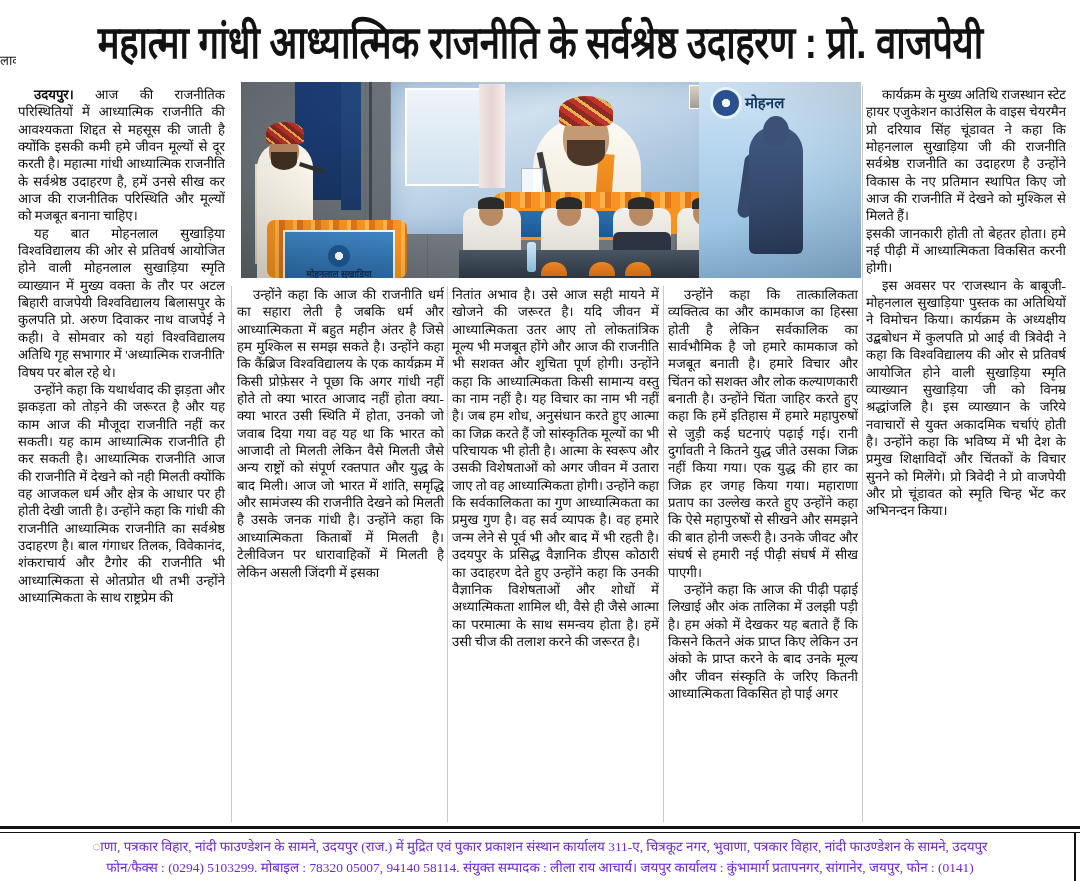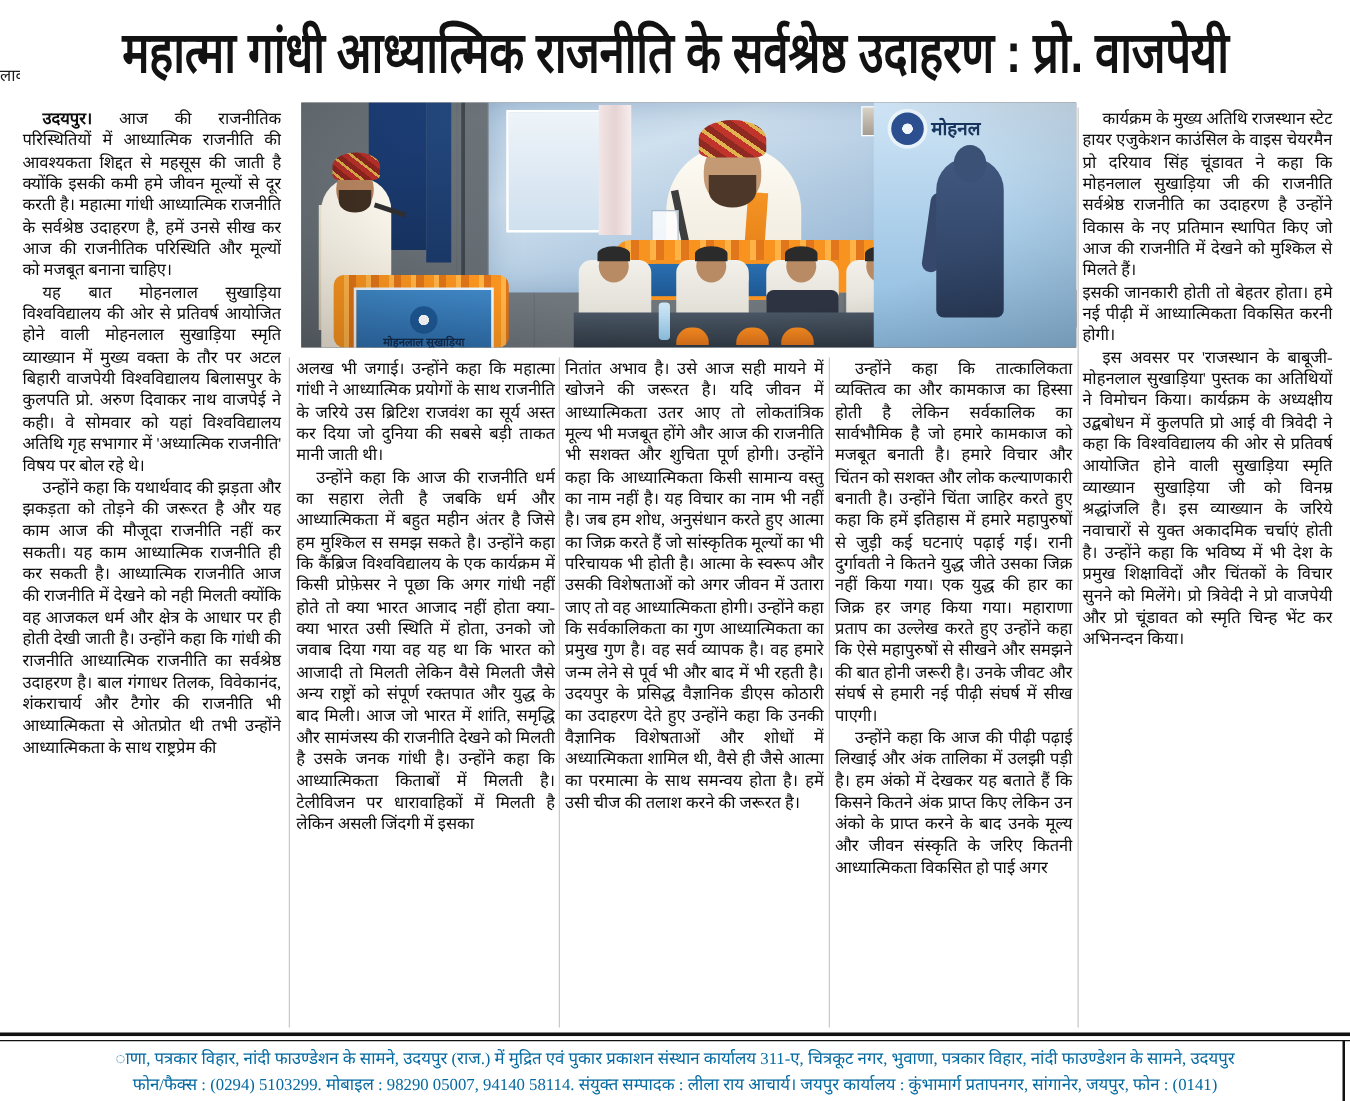--- a/index.html
+++ b/index.html
@@ -342,21 +342,21 @@
 
   .footer {
     position: absolute;
     left: 0;
     top: 836px;
     width: 1080px;
     height: 45px;
     font-family: "Liberation Serif", "DejaVu Serif", serif;
     font-size: 13.4px;
     line-height: 21px;
-    color: #0369a1;
+    color: #6d28d9;
     text-align: center;
     overflow: hidden;
     white-space: nowrap;
   }
   .footer .fline { display: block; }
   .footer-edge {
     position: absolute;
     right: 4px;
     top: 832px;
     width: 2px;
@@ -453,21 +453,20 @@
   <div class="vrule" style="left:663px; top:286px; height:536px;"></div>
   <div class="vrule" style="left:862px; top:86px;  height:736px;"></div>
 
   <div class="col col-1">
     <p class="first"><span class="dateline">उदयपुर।</span><span> आज की राजनीतिक परिस्थितियों में आध्यात्मिक राजनीति की आवश्यकता शिद्दत से महसूस की जाती है क्योंकि इसकी कमी हमे जीवन मूल्यों से दूर करती है। महात्मा गांधी आध्यात्मिक राजनीति के सर्वश्रेष्ठ उदाहरण है, हमें उनसे सीख कर आज की राजनीतिक परिस्थिति और मूल्यों को मजबूत बनाना चाहिए।</span></p>
     <p>यह बात मोहनलाल सुखाड़िया विश्वविद्यालय की ओर से प्रतिवर्ष आयोजित होने वाली मोहनलाल सुखाड़िया स्मृति व्याख्यान में मुख्य वक्ता के तौर पर अटल बिहारी वाजपेयी विश्वविद्यालय बिलासपुर के कुलपति प्रो. अरुण दिवाकर नाथ वाजपेई ने कही। वे सोमवार को यहां विश्वविद्यालय अतिथि गृह सभागार में 'अध्यात्मिक राजनीति' विषय पर बोल रहे थे।</p>
     <p>उन्होंने कहा कि यथार्थवाद की झड़ता और झकड़ता को तोड़ने की जरूरत है और यह काम आज की मौजूदा राजनीति नहीं कर सकती। यह काम आध्यात्मिक राजनीति ही कर सकती है। आध्यात्मिक राजनीति आज की राजनीति में देखने को नही मिलती क्योंकि वह आजकल धर्म और क्षेत्र के आधार पर ही होती देखी जाती है। उन्होंने कहा कि गांधी की राजनीति आध्यात्मिक राजनीति का सर्वश्रेष्ठ उदाहरण है। बाल गंगाधर तिलक, विवेकानंद, शंकराचार्य और टैगोर की राजनीति भी आध्यात्मिकता से ओतप्रोत थी तभी उन्होंने आध्यात्मिकता के साथ राष्ट्रप्रेम की</p>
   </div>
 
   <div class="col col-2">
-    <p style="text-indent:0">अलख भी जगाई। उन्होंने कहा कि महात्मा गांधी ने आध्यात्मिक प्रयोगों के साथ राजनीति के जरिये उस ब्रिटिश राजवंश का सूर्य अस्त कर दिया जो दुनिया की सबसे बड़ी ताकत मानी जाती थी।</p>
     <p>उन्होंने कहा कि आज की राजनीति धर्म का सहारा लेती है जबकि धर्म और आध्यात्मिकता में बहुत महीन अंतर है जिसे हम मुश्किल स समझ सकते है। उन्होंने कहा कि कैंब्रिज विश्वविद्यालय के एक कार्यक्रम में किसी प्रोफ़ेसर ने पूछा कि अगर गांधी नहीं होते तो क्या भारत आजाद नहीं होता क्या-क्या भारत उसी स्थिति में होता, उनको जो जवाब दिया गया वह यह था कि भारत को आजादी तो मिलती लेकिन वैसे मिलती जैसे अन्य राष्ट्रों को संपूर्ण रक्तपात और युद्ध के बाद मिली। आज जो भारत में शांति, समृद्धि और सामंजस्य की राजनीति देखने को मिलती है उसके जनक गांधी है। उन्होंने कहा कि आध्यात्मिकता किताबों में मिलती है। टेलीविजन पर धारावाहिकों में मिलती है लेकिन असली जिंदगी में इसका</p>
   </div>
 
   <div class="col col-3">
     <p style="text-indent:0">नितांत अभाव है। उसे आज सही मायने में खोजने की जरूरत है। यदि जीवन में आध्यात्मिकता उतर आए तो लोकतांत्रिक मूल्य भी मजबूत होंगे और आज की राजनीति भी सशक्त और शुचिता पूर्ण होगी। उन्होंने कहा कि आध्यात्मिकता किसी सामान्य वस्तु का नाम नहीं है। यह विचार का नाम भी नहीं है। जब हम शोध, अनुसंधान करते हुए आत्मा का जिक्र करते हैं जो सांस्कृतिक मूल्यों का भी परिचायक भी होती है। आत्मा के स्वरूप और उसकी विशेषताओं को अगर जीवन में उतारा जाए तो वह आध्यात्मिकता होगी। उन्होंने कहा कि सर्वकालिकता का गुण आध्यात्मिकता का प्रमुख गुण है। वह सर्व व्यापक है। वह हमारे जन्म लेने से पूर्व भी और बाद में भी रहती है। उदयपुर के प्रसिद्ध वैज्ञानिक डीएस कोठारी का उदाहरण देते हुए उन्होंने कहा कि उनकी वैज्ञानिक विशेषताओं और शोधों में अध्यात्मिकता शामिल थी, वैसे ही जैसे आत्मा का परमात्मा के साथ समन्वय होता है। हमें उसी चीज की तलाश करने की जरूरत है।</p>
   </div>
 
   <div class="col col-4">
     <p>उन्होंने कहा कि तात्कालिकता व्यक्तित्व का और कामकाज का हिस्सा होती है लेकिन सर्वकालिक का सार्वभौमिक है जो हमारे कामकाज को मजबूत बनाती है। हमारे विचार और चिंतन को सशक्त और लोक कल्याणकारी बनाती है। उन्होंने चिंता जाहिर करते हुए कहा कि हमें इतिहास में हमारे महापुरुषों से जुड़ी कई घटनाएं पढ़ाई गई। रानी दुर्गावती ने कितने युद्ध जीते उसका जिक्र नहीं किया गया। एक युद्ध की हार का जिक्र हर जगह किया गया। महाराणा प्रताप का उल्लेख करते हुए उन्होंने कहा कि ऐसे महापुरुषों से सीखने और समझने की बात होनी जरूरी है। उनके जीवट और संघर्ष से हमारी नई पीढ़ी संघर्ष में सीख पाएगी।</p>
     <p>उन्होंने कहा कि आज की पीढ़ी पढ़ाई लिखाई और अंक तालिका में उलझी पड़ी है। हम अंको में देखकर यह बताते हैं कि किसने कितने अंक प्राप्त किए लेकिन उन अंको के प्राप्त करने के बाद उनके मूल्य और जीवन संस्कृति के जरिए कितनी आध्यात्मिकता विकसित हो पाई अगर</p>
@@ -479,17 +478,17 @@
     <p>इस अवसर पर 'राजस्थान के बाबूजी- मोहनलाल सुखाड़िया' पुस्तक का अतिथियों ने विमोचन किया। कार्यक्रम के अध्यक्षीय उद्बबोधन में कुलपति प्रो आई वी त्रिवेदी ने कहा कि विश्वविद्यालय की ओर से प्रतिवर्ष आयोजित होने वाली सुखाड़िया स्मृति व्याख्यान सुखाड़िया जी को विनम्र श्रद्धांजलि है। इस व्याख्यान के जरिये नवाचारों से युक्त अकादमिक चर्चाएं होती है। उन्होंने कहा कि भविष्य में भी देश के प्रमुख शिक्षाविदों और चिंतकों के विचार सुनने को मिलेंगे। प्रो त्रिवेदी ने प्रो वाजपेयी और प्रो चूंडावत को स्मृति चिन्ह भेंट कर अभिनन्दन किया।</p>
   </div>
 
   <div class="footer-rules">
     <div class="rule-thick"></div>
     <div class="rule-gap"></div>
     <div class="rule-thin"></div>
   </div>
   <div class="footer">
     <span class="fline">ाणा, पत्रकार विहार, नांदी फाउण्डेशन के सामने, उदयपुर (राज.) में मुद्रित एवं पुकार प्रकाशन संस्थान कार्यालय 311-ए, चित्रकूट नगर, भुवाणा, पत्रकार विहार, नांदी फाउण्डेशन के सामने, उदयपुर</span>
-    <span class="fline">फोन/फैक्स : (0294) 5103299. मोबाइल : 98290 05007, 94140 58114. संयुक्त सम्पादक : लीला राय आचार्य। जयपुर कार्यालय : कुंभामार्ग प्रतापनगर, सांगानेर, जयपुर, फोन : (0141)</span>
+    <span class="fline">फोन/फैक्स : (0294) 5103299. मोबाइल : 78320 05007, 94140 58114. संयुक्त सम्पादक : लीला राय आचार्य। जयपुर कार्यालय : कुंभामार्ग प्रतापनगर, सांगानेर, जयपुर, फोन : (0141)</span>
   </div>
   <div class="footer-edge"></div>
 
 </div>
 
 </body></html>

